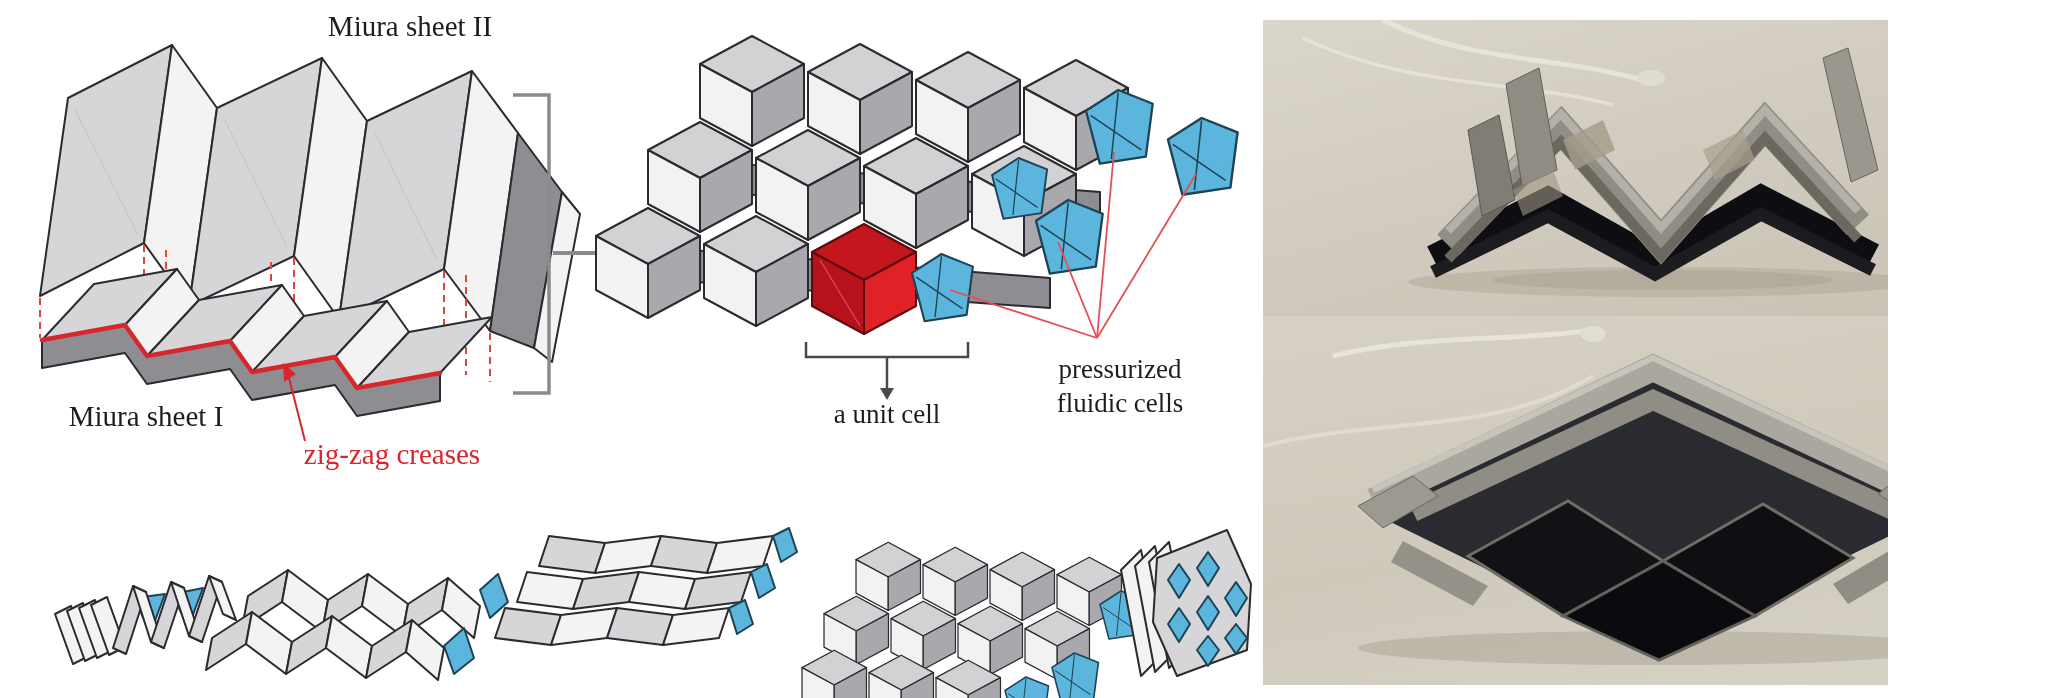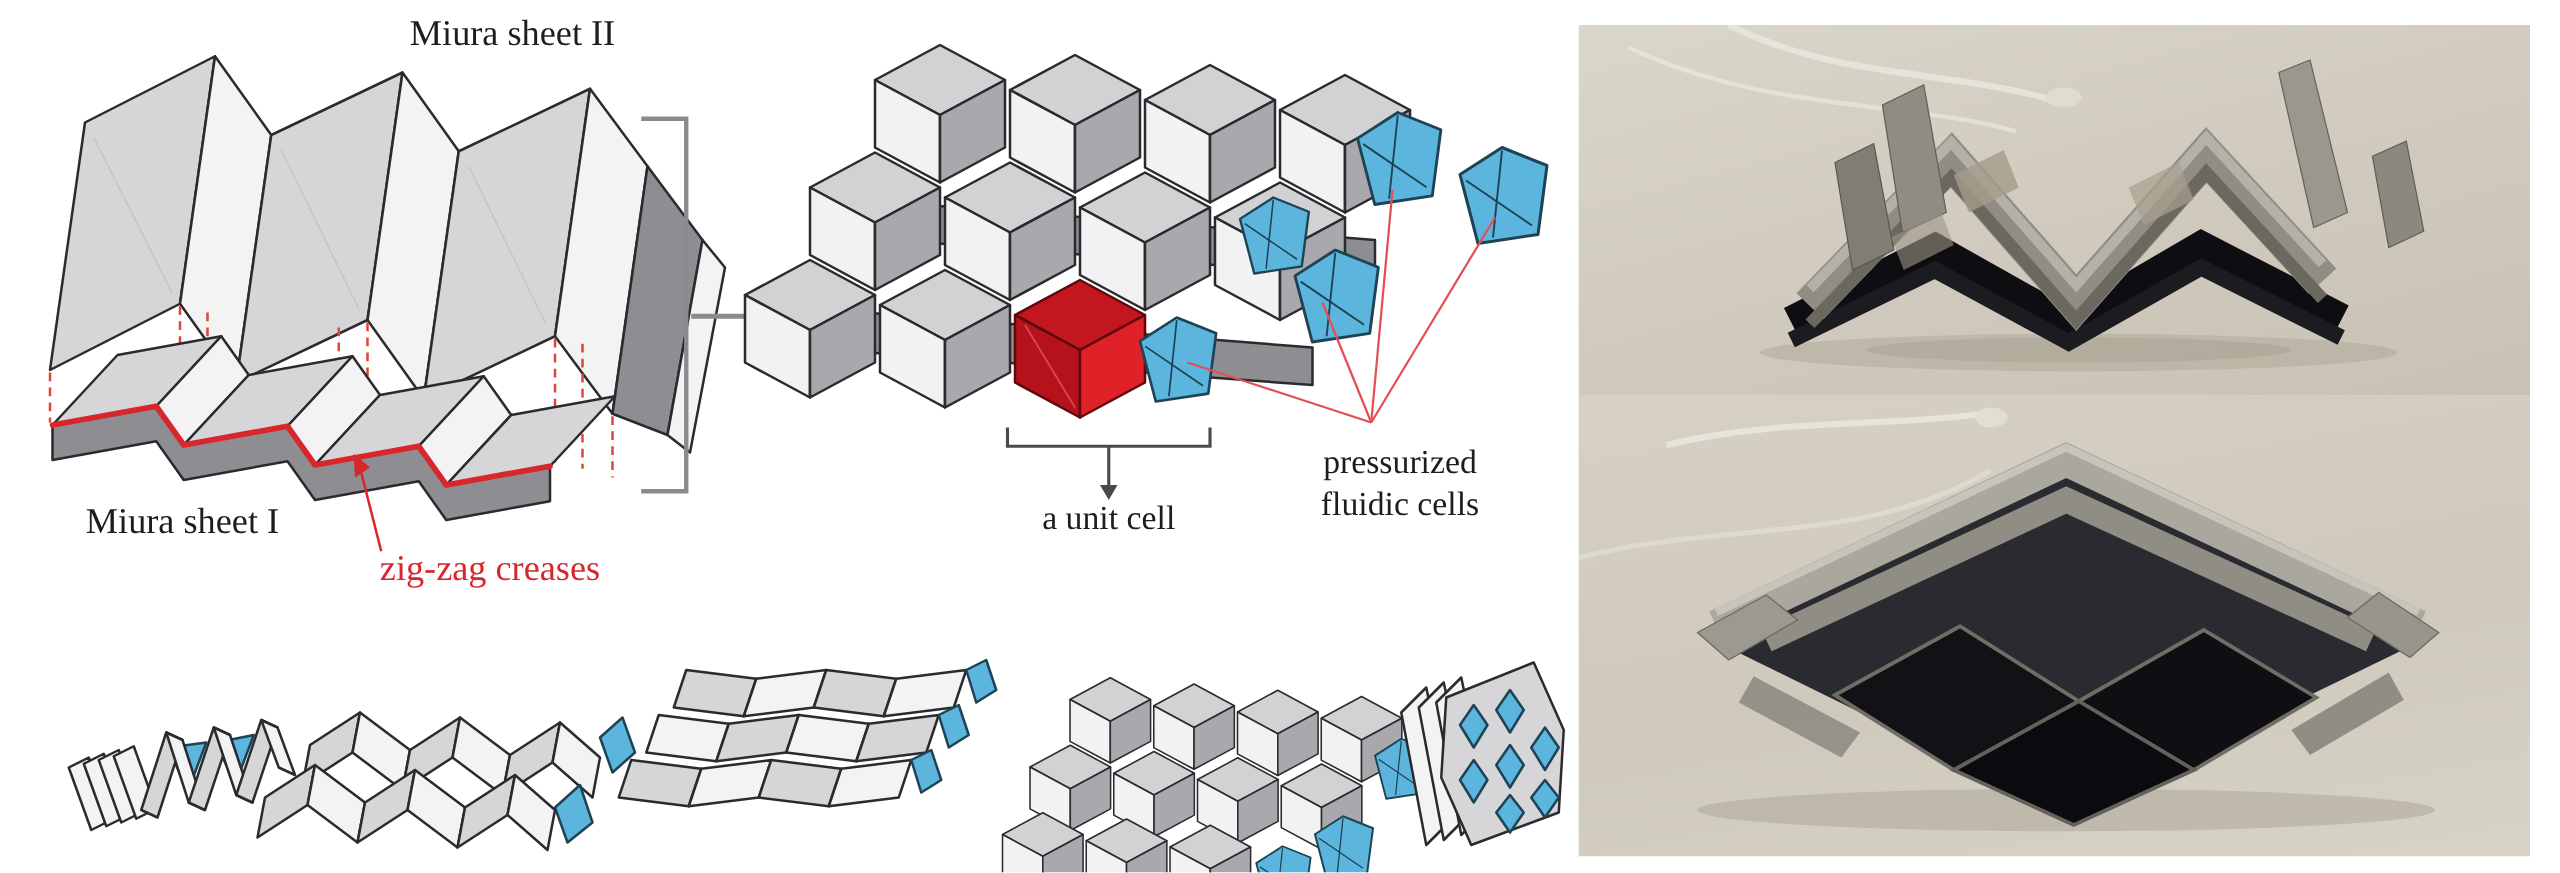--- a/index.html
+++ b/index.html
@@ -1,16 +1,16 @@
 <!DOCTYPE html>
 <html><head>
 <meta charset="utf-8">
 <style>
   html,body{margin:0;padding:0;background:#ffffff;}
-  #canvas{position:relative;width:2048px;height:698px;background:#ffffff;overflow:hidden;
+  #canvas{position:relative;width:1888px;height:698px;background:#ffffff;overflow:hidden;
           font-family:"Liberation Serif", serif;}
   svg{display:block;}
   text{font-family:"Liberation Serif", serif;}
   .lbl{font-size:29px;fill:#1d1d1f;}
   .lbl-red{font-size:29px;fill:#d7262c;}
   .lbl-sm{font-size:27px;fill:#1d1d1f;}
   .f-light{fill:#d6d6d8;stroke:#2b2b2f;stroke-width:2;stroke-linejoin:round;}
   .f-white{fill:#f3f3f4;stroke:#2b2b2f;stroke-width:2;stroke-linejoin:round;}
   .f-dark{fill:#8e8e92;stroke:#2b2b2f;stroke-width:2;stroke-linejoin:round;}
   .f-top{fill:#d2d2d5;stroke:#2b2b2f;stroke-width:2;stroke-linejoin:round;}

